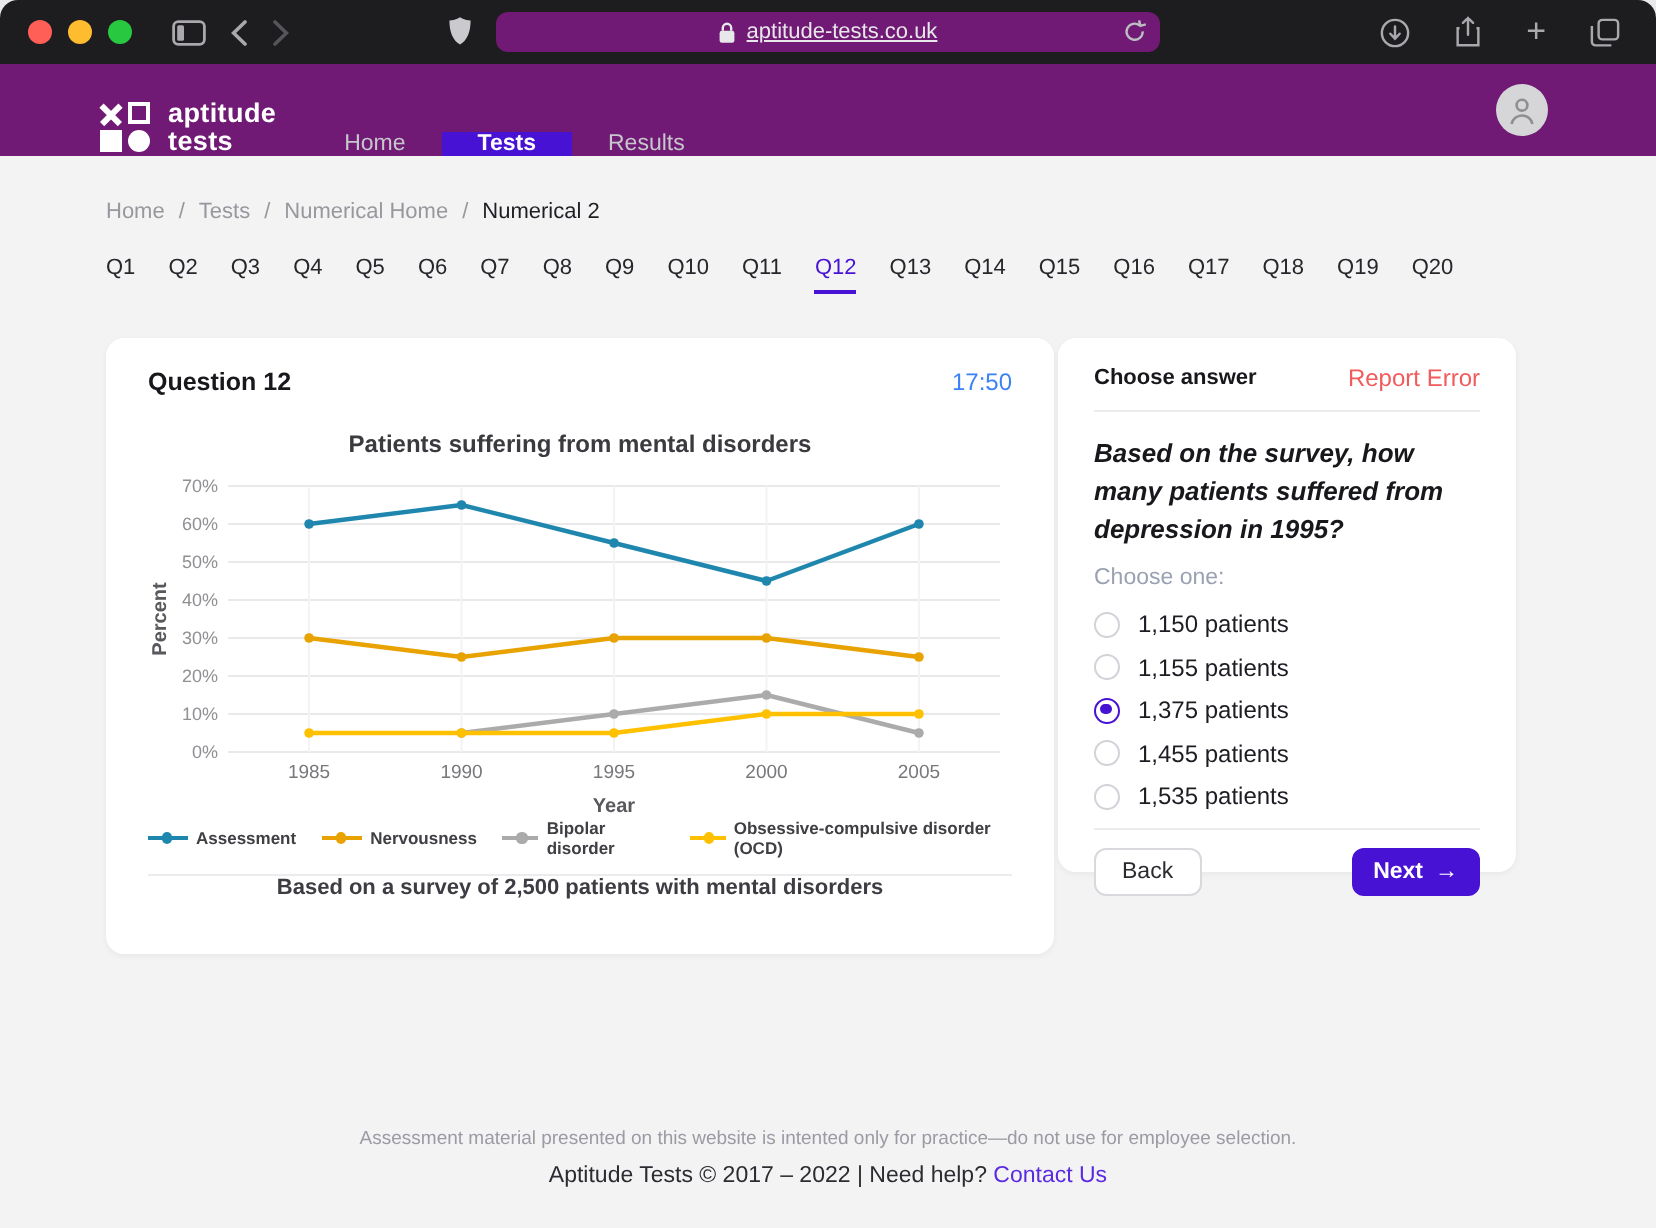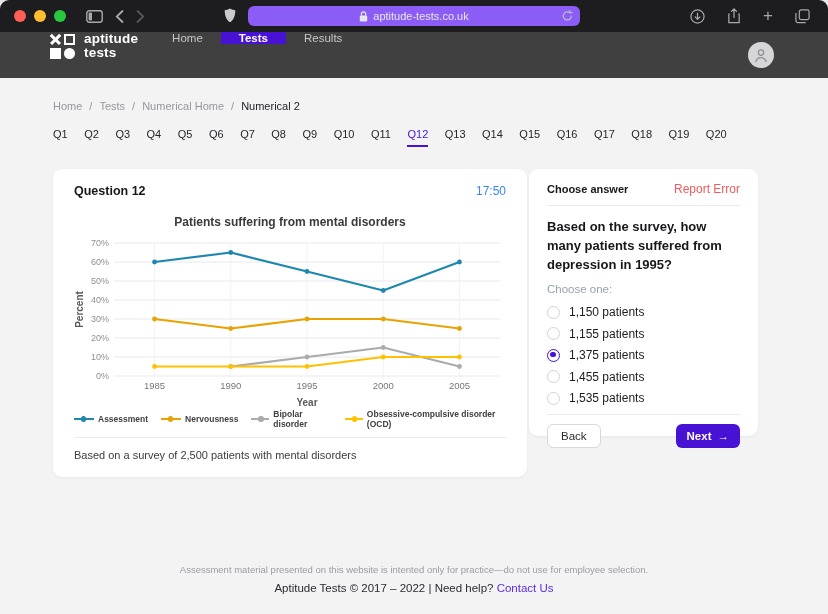--- a/index.html
+++ b/index.html
@@ -6,28 +6,28 @@
   html,body { width:828px; height:614px; }
   body { font-family:"Liberation Sans", sans-serif; background:#e9e9eb; }
   .window { width:828px; height:614px; border-radius:9px 9px 0 0; overflow:hidden; background:#f3f3f4; }
 
   
   .chrome { position:relative; height:32px; background:#1d1d1f; display:flex; align-items:center; padding:0 14px; }
   .lights { display:flex; gap:8px; margin-right:14px; }
   .light { width:12px; height:12px; border-radius:50%; display:inline-block; }
   .chrome-btn { background:none; border:none; color:#a8a8ad; display:flex; align-items:center; justify-content:center; padding:0 6px; height:24px; cursor:default; }
   .chrome-btn.dim { color:#55555a; }
-  .urlbar { position:absolute; left:50%; top:6px; transform:translateX(-50%); width:332px; height:20px; background:#8b5cf6; border-radius:6px; display:flex; align-items:center; justify-content:center; color:#e8e8ea; font-size:11px; }
+  .urlbar { position:absolute; left:50%; top:6px; transform:translateX(-50%); width:332px; height:20px; background:#701a75; border-radius:6px; display:flex; align-items:center; justify-content:center; color:#e8e8ea; font-size:11px;text-decoration:underline; }
   .urlbar .lock { margin-right:5px; display:flex; }
   .urlbar .refresh { position:absolute; right:7px; top:3px; display:flex; color:#bdbdc2; }
   .shield { position:absolute; left:calc(50% - 190px); top:8px; color:#c9c9ce; }
   .chrome-right { position:absolute; right:12px; top:0; height:32px; display:flex; align-items:center; gap:10px; color:#a9a9ae; }
 
   
-  .navbar { height:46px; background:#404040; display:flex; align-items:flex-start; position:relative; }
+  .navbar { height:46px; background:#701a75; display:flex; align-items:flex-end; position:relative; }
   .brand { display:flex; align-items:center; gap:9px; margin-left:50px; margin-right:16px; cursor:pointer; }
   .brand-glyph { display:grid; grid-template-columns:11px 11px; grid-template-rows:11px 11px; gap:3px; }
   .g-x { position:relative; } .g-x::before,.g-x::after{content:""; position:absolute; left:-1px; top:4.5px; width:13px; height:2.6px; background:#fff;} .g-x::before{transform:rotate(45deg);} .g-x::after{transform:rotate(-45deg);}
   .g-sq-o { border:2.4px solid #fff; }
   .g-sq-f { background:#fff; }
   .g-ci-f { background:#fff; border-radius:50%; }
   .brand-text { color:#fff; font-weight:bold; font-size:13.5px; line-height:1.05; letter-spacing:.2px; }
   .nav-menu { display:flex; align-items:stretch; }
   .nav-item { display:flex; align-items:center; padding:0 18px; font-size:11.5px; color:#c6c6cb; cursor:pointer; }
   .nav-item.active { background:var(--accent); color:#fff; font-weight:bold; }
@@ -52,29 +52,29 @@
   .q-timer { font-size:12px; color:#3b82f6; }
   .chart-title { text-align:center; font-size:12px; font-weight:bold; color:#3a3a3f; margin-top:17px; }
   .chart-svg { display:block; width:432px; height:177px; margin-top:3px; }
   svg text { font-family:"Liberation Sans", sans-serif; }
   .legend { display:flex; justify-content:center; align-items:center; gap:13px; margin-top:0; }
   .legend-item { display:flex; align-items:center; gap:4px; }
   .legend-marker { position:relative; width:20px; height:2.2px; display:inline-block; }
   .legend-dot { position:absolute; left:7px; top:-1.6px; width:5.4px; height:5.4px; border-radius:50%; display:inline-block; }
   .legend-label { font-size:8.5px; font-weight:bold; color:#3f3f44; }
   .chart-divider { border:none; border-top:1px solid #ececee; margin-top:8px; }
-  .chart-note { text-align:left; font-size:11px; font-weight:normal; color:#3c3c42; margin-top:11px; }
+  .chart-note { text-align:center; font-size:11px; font-weight:bold; color:#3c3c42; }
 
   
   .card-answer { width:229px; height:267px; padding:13px 18px 10px; }
   .a-header { display:flex; justify-content:space-between; align-items:center; }
   .a-title { font-size:11px; font-weight:bold; color:#17171c; }
   .report-error { font-size:12px; color:var(--error); cursor:pointer; }
   .a-divider { border:none; border-top:1px solid #ececee; margin-top:9px; }
-  .a-question { margin-top:11px; font-size:13px; font-weight:bold; color:#17171c; line-height:19px; }
+  .a-question { margin-top:11px; font-size:13px; font-weight:bold; color:#17171c; line-height:19px;font-style:italic; }
   .choose-label { margin-top:9px; font-size:11.5px; color:#9aa1b2; }
   .options { margin-top:10px; }
   .option { display:flex; align-items:center; gap:9px; height:14px; margin-bottom:7.5px; cursor:pointer; }
   .radio { width:13px; height:13px; border-radius:50%; border:1.5px solid #d2d2d8; background:#fff; position:relative; flex:none; }
   .radio.selected { border-color:var(--accent); }
   .radio.selected::after { content:""; position:absolute; left:2.2px; top:2.2px; width:5.8px; height:5.8px; border-radius:50%; background:var(--accent); }
   .option-label { font-size:12px; color:#1c1c22; }
   .btn-row { margin-top:9px; display:flex; justify-content:space-between; align-items:center; }
   .btn-back { background:#fff; border:1px solid #d8d8dd; border-radius:6px; padding:5px 13px; font-size:11.5px; color:#2a2a30; font-family:inherit; cursor:pointer; }
   .btn-next { background:var(--accent); border:none; border-radius:6px; padding:6px 11px; font-size:11.5px; font-weight:bold; color:#fff; font-family:inherit; display:flex; align-items:center; gap:6px; cursor:pointer; }

